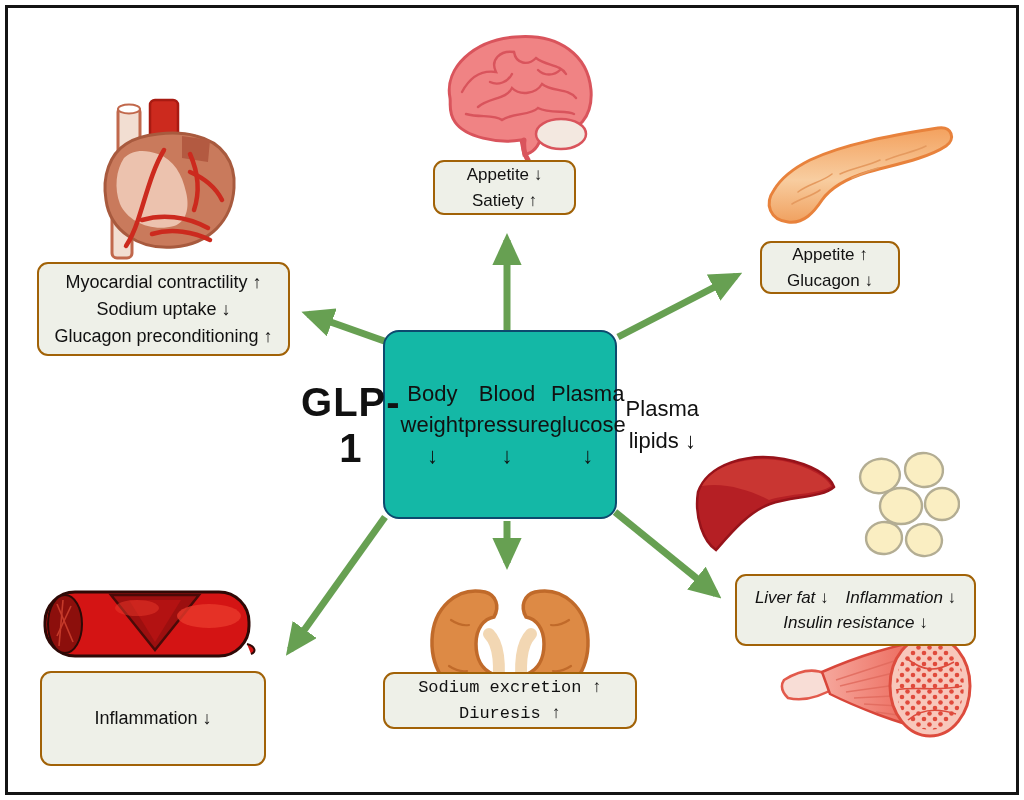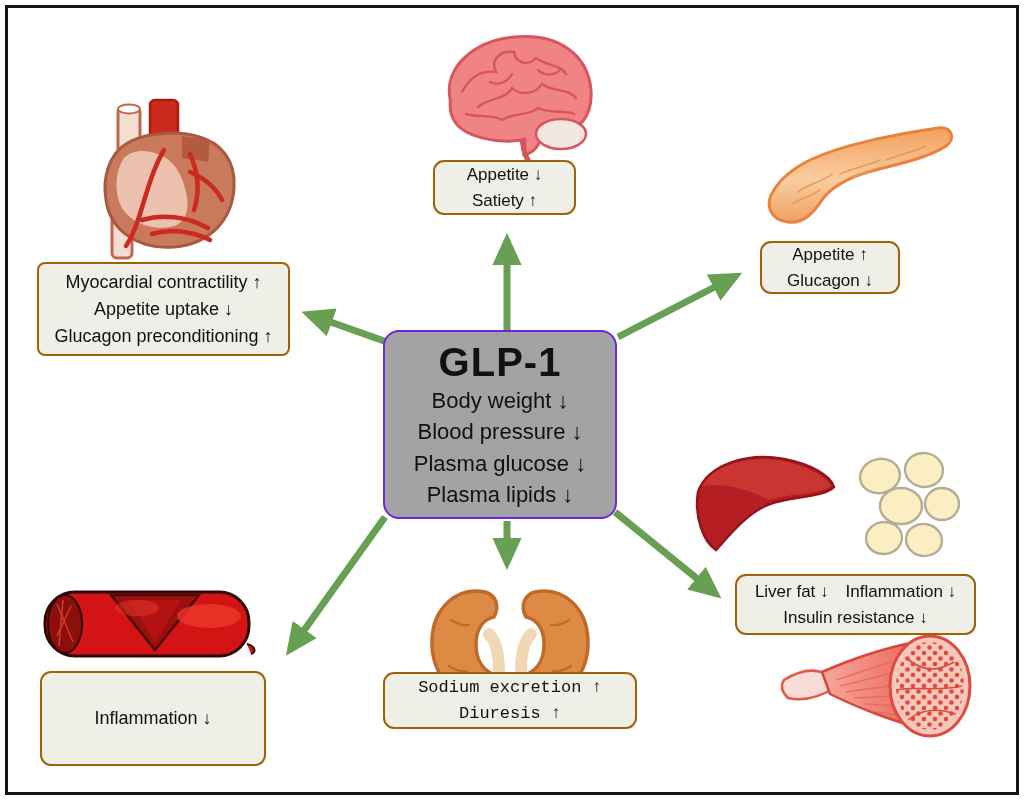--- a/index.html
+++ b/index.html
@@ -16,22 +16,22 @@
   .label-box{
     position:absolute;background:#eef0e8;border:2px solid #a16207;border-radius:11px;
     display:flex;flex-direction:column;justify-content:center;align-items:center;
     text-align:center;box-sizing:border-box;padding:4px 8px;
   }
   .box-line{white-space:pre-wrap;font-weight:500;line-height:1.5;}
   .fs17 .box-line{font-size:17px;}
   .fs18 .box-line{font-size:18px;}
   #center-box{
     position:absolute;left:383px;top:330px;width:234px;height:189px;
-    background:#a3a3a3;border:2px solid #6d28d9;border-radius:16px;
-    display:flex;flex-direction:column;justify-content:center;align-items:center;
+    background:#14b8a6;border:2px solid #0c4a6e;border-radius:16px;
+    display:flex;flex-direction:row;justify-content:center;align-items:center;
     text-align:center;box-sizing:border-box;
   }
   #center-title{font-size:40px;font-weight:bold;letter-spacing:1px;line-height:1.15;}
   #center-box .box-line{font-size:22px;line-height:1.42;}
 </style>
 </head>
 <body>
 
 <div id="canvas">
   <div id="frame"></div>
@@ -201,27 +201,27 @@
   <div class="label-box fs17" style="left:433px;top:160px;width:143px;height:55px;">
     <div class="box-line">Appetite ↓</div>
     <div class="box-line">Satiety ↑</div>
   </div>
 
   <div class="label-box fs17" style="left:760px;top:241px;width:140px;height:53px;">
     <div class="box-line">Appetite ↑</div>
     <div class="box-line">Glucagon ↓</div>
   </div>
 
-  <div class="label-box fs18" style="left:37px;top:262px;width:253px;height:94px;border-radius:8px;">
+  <div class="label-box fs18" style="left:37px;top:262px;width:253px;height:94px;">
     <div class="box-line">Myocardial contractility ↑</div>
-    <div class="box-line">Appetite uptake ↓</div>
+    <div class="box-line">Sodium uptake ↓</div>
     <div class="box-line">Glucagon preconditioning ↑</div>
   </div>
 
-  <div class="label-box fs17" style="left:735px;top:574px;width:241px;height:61px;">
+  <div class="label-box fs17" style="left:735px;top:574px;width:241px;height:72px;font-style:italic;">
     <div class="box-line">Liver fat ↓ Inflammation ↓</div>
     <div class="box-line">Insulin resistance ↓</div>
   </div>
 
   <div class="label-box fs18" style="left:40px;top:671px;width:226px;height:95px;">
     <div class="box-line">Inflammation ↓</div>
   </div>
 
   <div class="label-box fs17" style="left:383px;top:672px;width:254px;height:57px;font-family:Liberation Mono, monospace;">
     <div class="box-line">Sodium excretion ↑</div>

